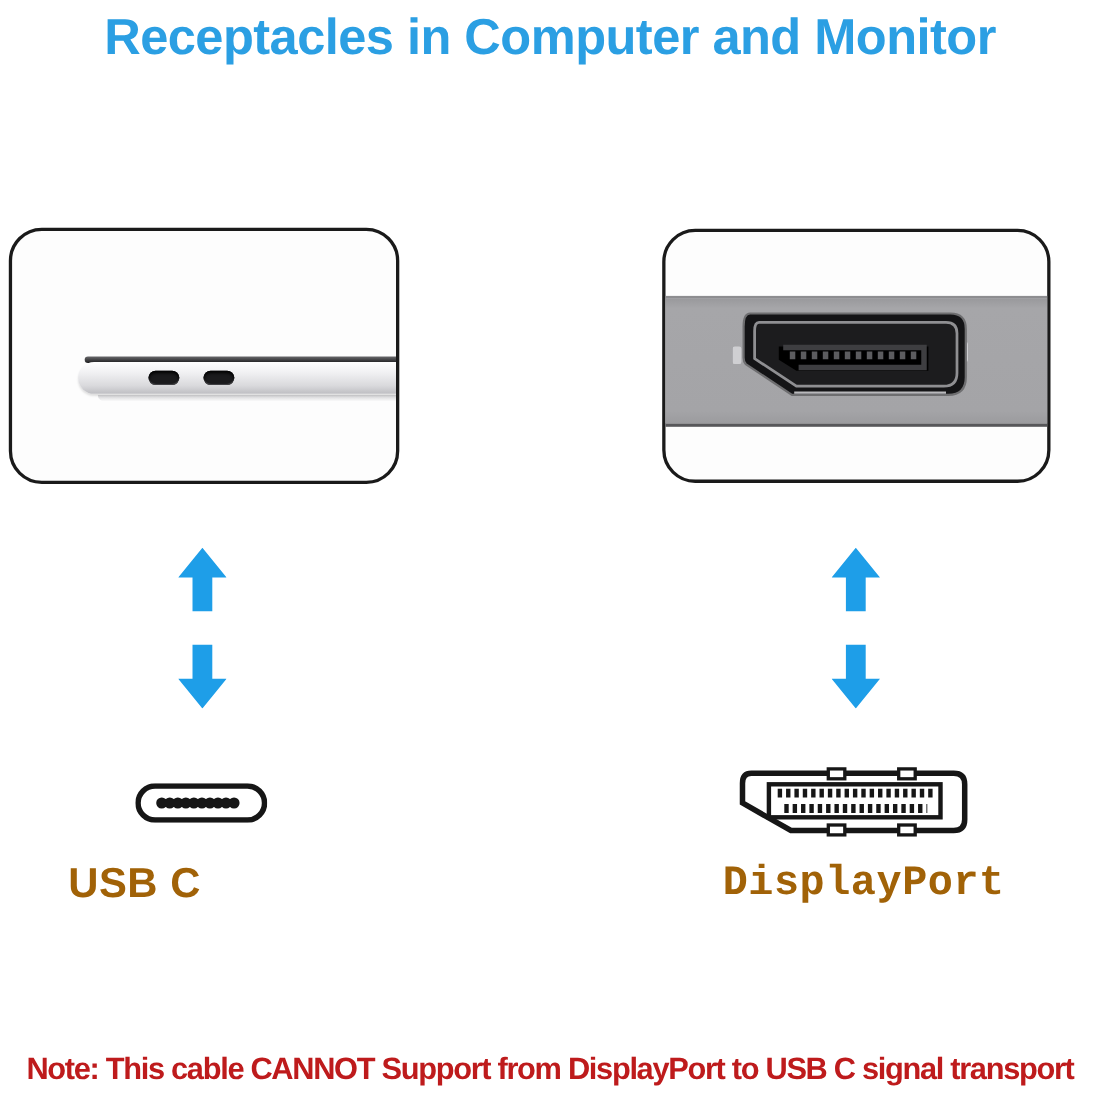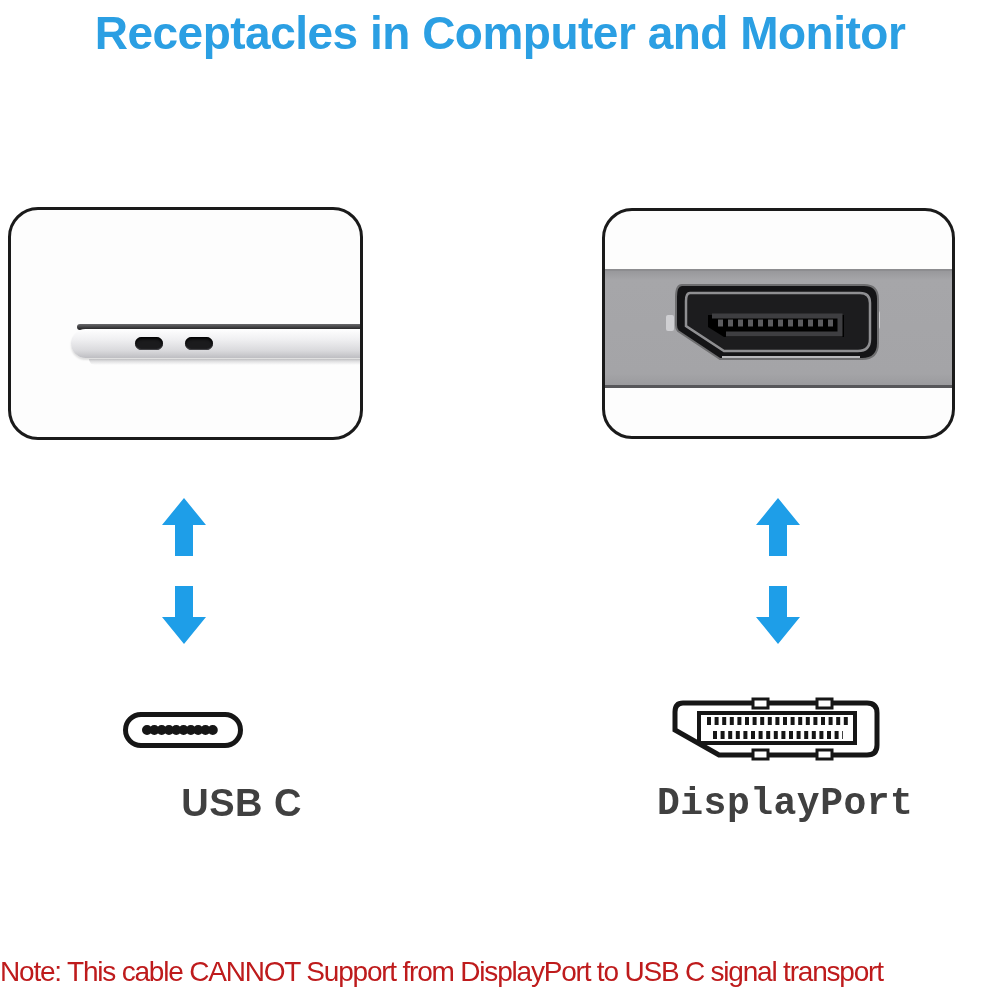--- a/index.html
+++ b/index.html
@@ -60,30 +60,30 @@
   .arrow.left-down{left:162px;top:586px;}
   .arrow.right-up{left:756px;top:498px;}
   .arrow.right-down{left:756px;top:586px;}
 
   
   .usbc-icon{position:absolute;left:123px;top:712px;}
   .dp-icon{position:absolute;left:671px;top:700px;}
 
   
   .port-label{
-    position:absolute;top:782px;font-size:38px;font-weight:700;color:#404040;
-    text-align:right;white-space:nowrap;letter-spacing:0.5px;
+    position:absolute;top:782px;font-size:38px;font-weight:700;color:#a16207;
+    text-align:left;white-space:nowrap;letter-spacing:0.5px;
   }
   .port-label.usbc{left:62px;width:240px;}
   .port-label.dp{left:657px;width:240px;font-family:Liberation Mono, monospace;}
 
   
   .note{
-    position:absolute;top:956px;left:0;width:1000px;
-    font-size:28px;font-weight:400;color:#BE1B1C;letter-spacing:-1.2px;white-space:nowrap;
+    position:absolute;top:956px;left:0;width:1000px;text-align:center;
+    font-size:28px;font-weight:700;color:#BE1B1C;letter-spacing:-1.2px;white-space:nowrap;
   }
 </style>
 </head>
 <body>
 
 <div id="page">
 
   <div class="title">Receptacles in Computer and Monitor</div>
 
   <div class="panel computer">

